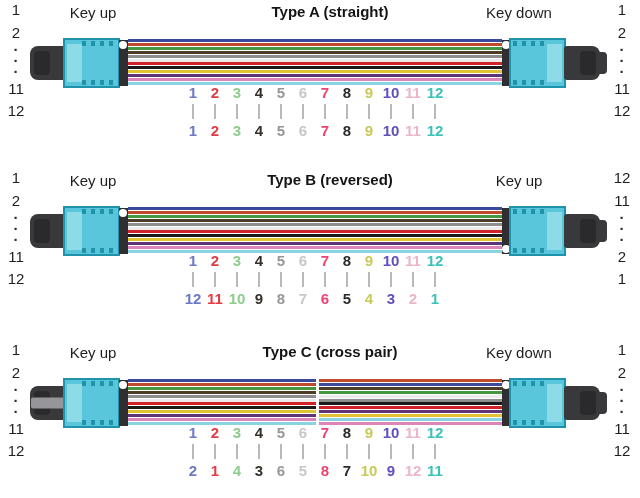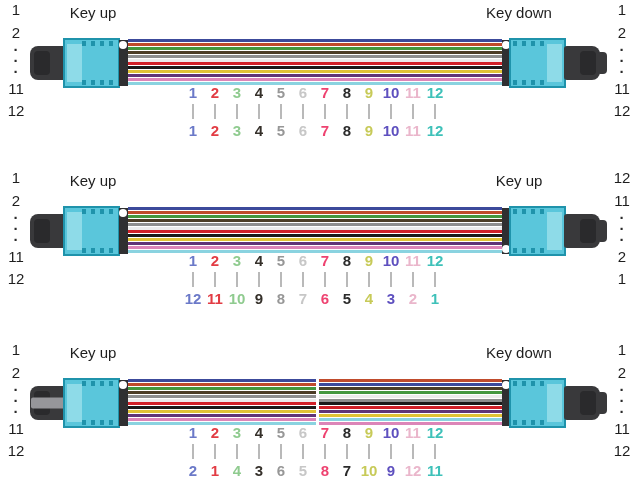--- a/index.html
+++ b/index.html
@@ -49,20 +49,21 @@
     <div class="pin-col left">
         <span class="pin" style="top: 3px;">1</span>
         <span class="pin" style="top: 26px;">2</span>
         <span class="pin dotpin" style="top: 46px;">·</span>
         <span class="pin dotpin" style="top: 57px;">·</span>
         <span class="pin dotpin" style="top: 68px;">·</span>
         <span class="pin" style="top: 82px;">11</span>
         <span class="pin" style="top: 104px;">12</span>
       </div>
     <span class="key-label kl">Key up</span>
+    <h3 class="title">Type A (straight)</h3>
     <span class="key-label kr">Key down</span>
     <div class="pin-col right">
         <span class="pin" style="top: 3px;">1</span>
         <span class="pin" style="top: 26px;">2</span>
         <span class="pin dotpin" style="top: 46px;">·</span>
         <span class="pin dotpin" style="top: 57px;">·</span>
         <span class="pin dotpin" style="top: 68px;">·</span>
         <span class="pin" style="top: 82px;">11</span>
         <span class="pin" style="top: 104px;">12</span>
       </div>
@@ -173,20 +174,21 @@
     <div class="pin-col left">
         <span class="pin" style="top: 3px;">1</span>
         <span class="pin" style="top: 26px;">2</span>
         <span class="pin dotpin" style="top: 46px;">·</span>
         <span class="pin dotpin" style="top: 57px;">·</span>
         <span class="pin dotpin" style="top: 68px;">·</span>
         <span class="pin" style="top: 82px;">11</span>
         <span class="pin" style="top: 104px;">12</span>
       </div>
     <span class="key-label kl">Key up</span>
+    <h3 class="title">Type B (reversed)</h3>
     <span class="key-label kr">Key up</span>
     <div class="pin-col right">
         <span class="pin" style="top: 3px;">12</span>
         <span class="pin" style="top: 26px;">11</span>
         <span class="pin dotpin" style="top: 46px;">·</span>
         <span class="pin dotpin" style="top: 57px;">·</span>
         <span class="pin dotpin" style="top: 68px;">·</span>
         <span class="pin" style="top: 82px;">2</span>
         <span class="pin" style="top: 104px;">1</span>
       </div>
@@ -297,20 +299,21 @@
     <div class="pin-col left">
         <span class="pin" style="top: 3px;">1</span>
         <span class="pin" style="top: 26px;">2</span>
         <span class="pin dotpin" style="top: 46px;">·</span>
         <span class="pin dotpin" style="top: 57px;">·</span>
         <span class="pin dotpin" style="top: 68px;">·</span>
         <span class="pin" style="top: 82px;">11</span>
         <span class="pin" style="top: 104px;">12</span>
       </div>
     <span class="key-label kl">Key up</span>
+    <h3 class="title">Type C (cross pair)</h3>
     <span class="key-label kr">Key down</span>
     <div class="pin-col right">
         <span class="pin" style="top: 3px;">1</span>
         <span class="pin" style="top: 26px;">2</span>
         <span class="pin dotpin" style="top: 46px;">·</span>
         <span class="pin dotpin" style="top: 57px;">·</span>
         <span class="pin dotpin" style="top: 68px;">·</span>
         <span class="pin" style="top: 82px;">11</span>
         <span class="pin" style="top: 104px;">12</span>
       </div>

